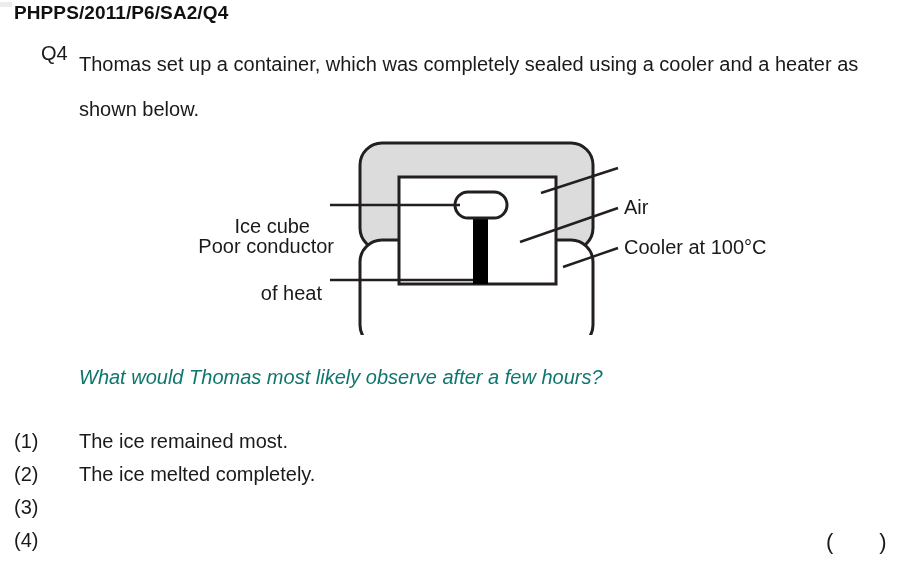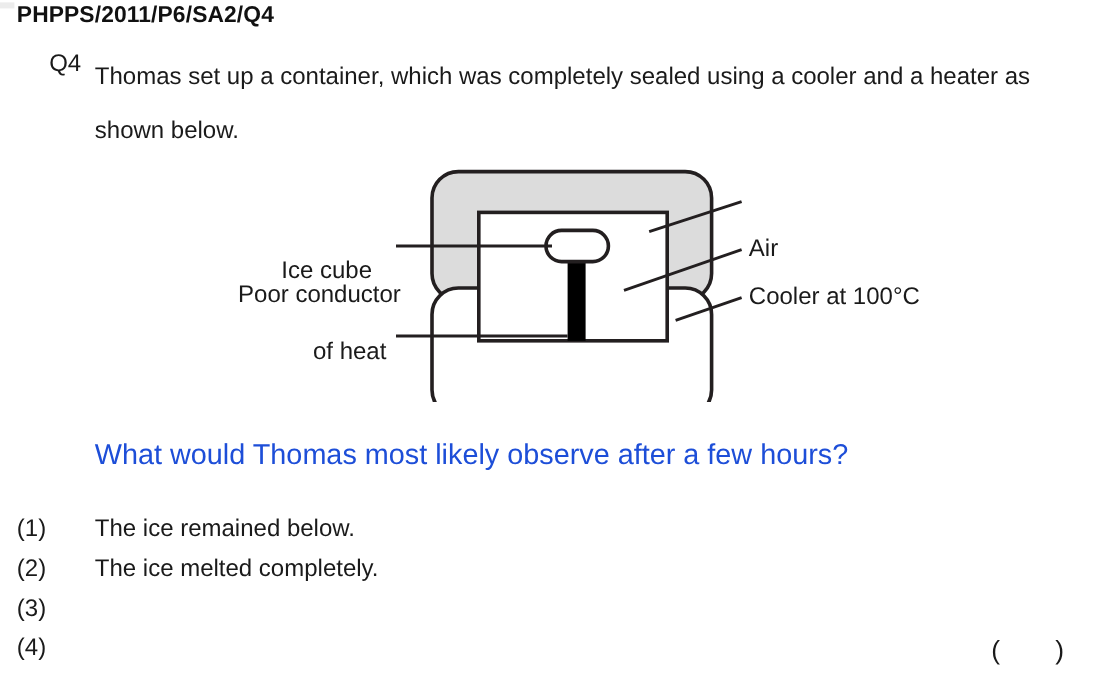--- a/index.html
+++ b/index.html
@@ -59,22 +59,23 @@
     width: 830px;
     font-size: 20px;
     line-height: 45px;
     color: #1a1a1a;
   }
 
   .qfollow {
     position: absolute;
     left: 79px;
     top: 366px;
-    font-size: 24px;
-    color: #1d4ed8;
+    font-size: 20px;
+    color: #0f766e;
+    font-style: italic;
   }
 
   
   .diagram {
     position: absolute;
     left: 0px;
     top: 130px;
     width: 921px;
     height: 205px;
   }
@@ -168,21 +169,21 @@
 
     <div class="dlabel right" style="left:624px; top:106px;">Cooler at 100°C</div>
   </div>
 
   <div class="qfollow">What would Thomas most likely observe after a few hours?</div>
 
   <div class="options">
 
     <div class="opt-row">
       <span class="opt-num">(1)</span>
-      <span class="opt-text">The ice remained below.</span>
+      <span class="opt-text">The ice remained most.</span>
     </div>
 
     <div class="opt-row">
       <span class="opt-num">(2)</span>
       <span class="opt-text">The ice melted completely.</span>
     </div>
 
     <div class="opt-row">
       <span class="opt-num">(3)</span>
     </div>

